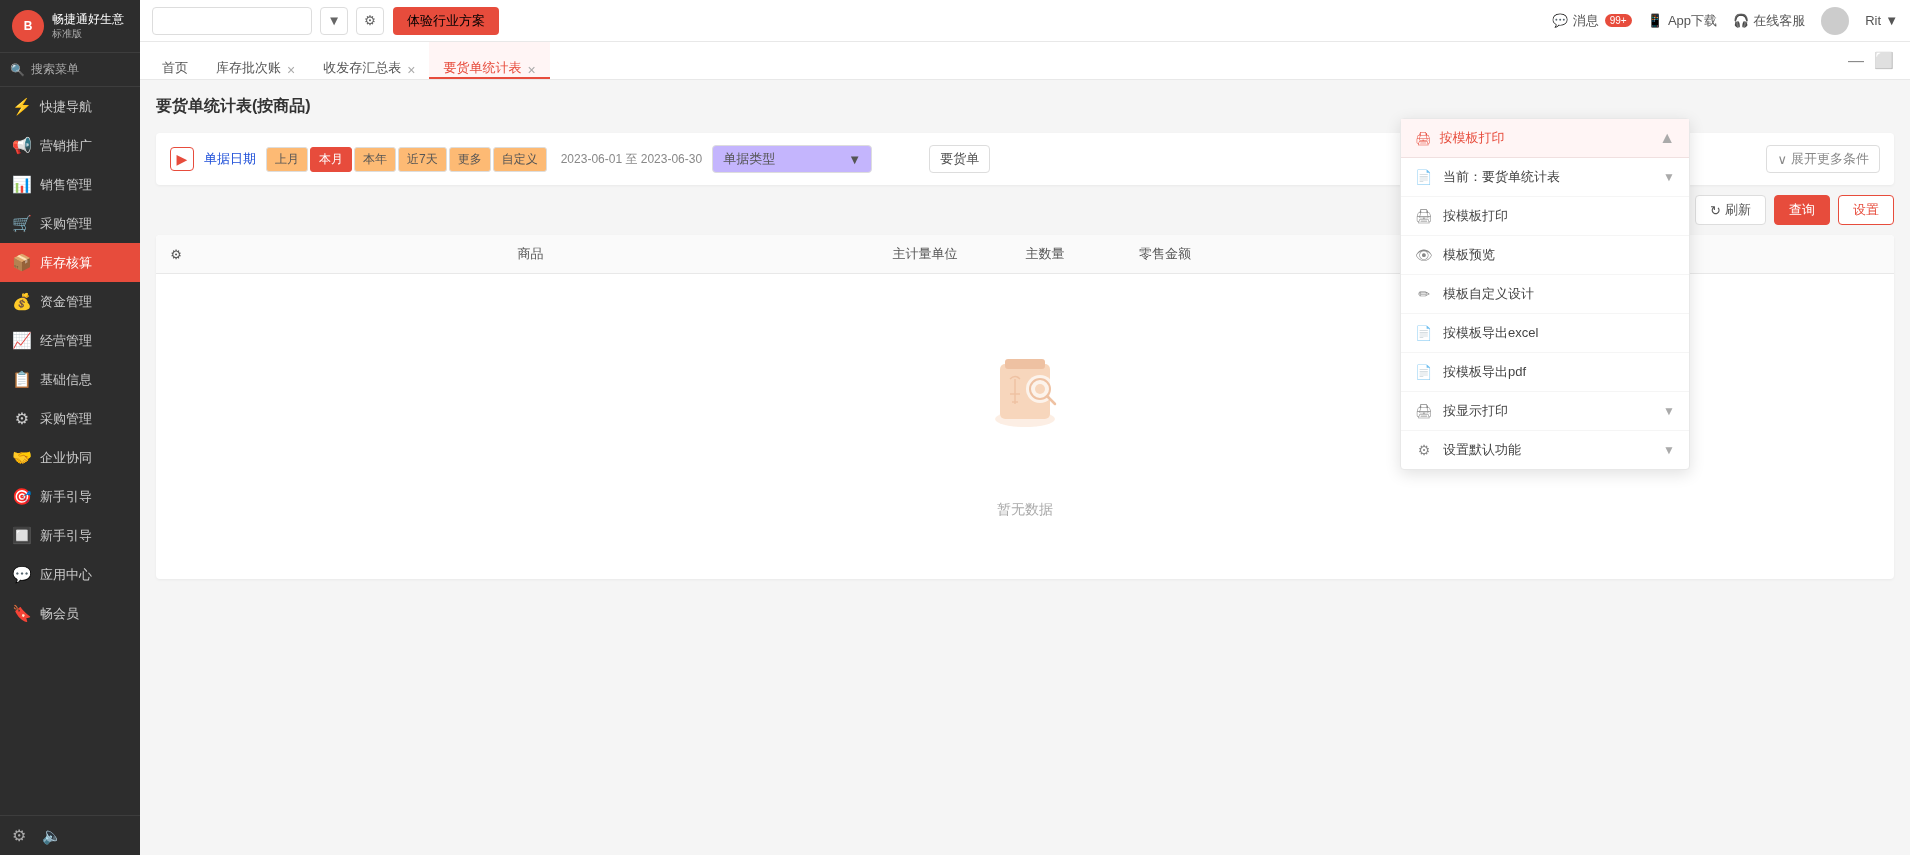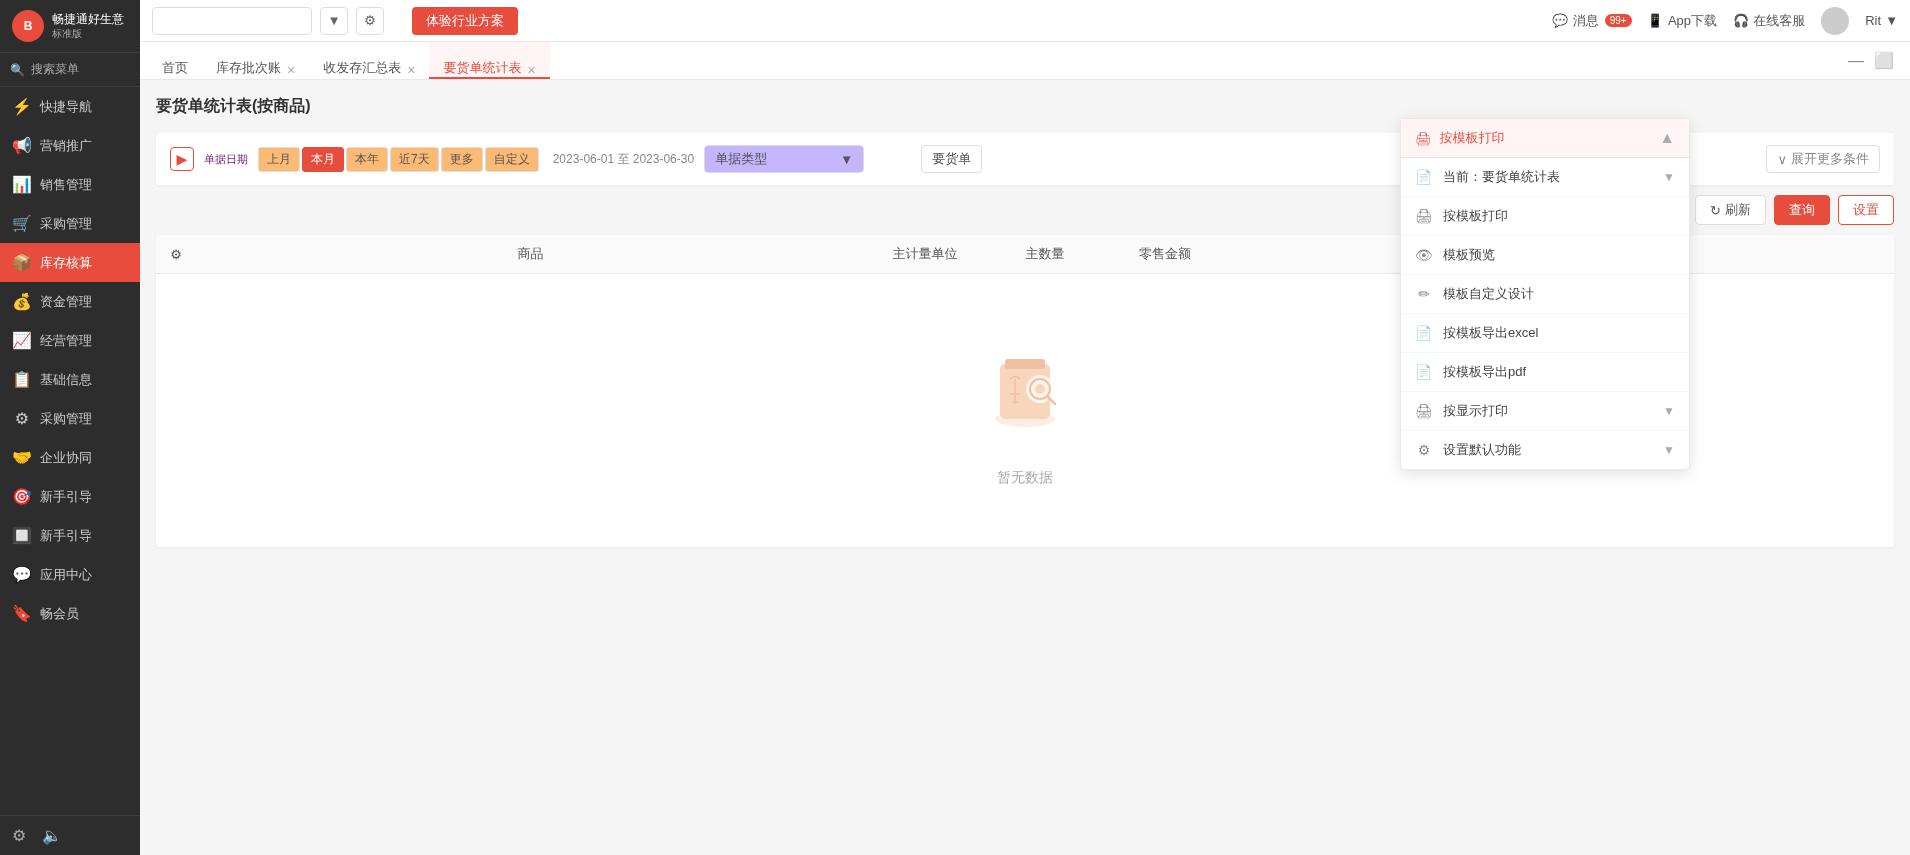--- a/index.html
+++ b/index.html
@@ -118,27 +118,27 @@
       border-radius: 4px;
       background: white;
       cursor: pointer;
       display: flex;
       align-items: center;
       justify-content: center;
       color: #666;
     }
     .topbar-industry-btn {
       background: #e74c3c;
-      color: #ffffff;
+      color: #000000;
       border: none;
       border-radius: 4px;
       padding: 5px 14px;
       cursor: pointer;
       font-size: 13px;
-      margin-left: 20px;
+      margin-left: 1px;
     }
     .topbar-spacer { flex: 1; }
     .topbar-right {
       display: flex;
       align-items: center;
       gap: 16px;
       color: #555;
       font-size: 13px;
     }
     .topbar-right-item {
@@ -238,21 +238,21 @@
       border: 1px solid #e74c3c;
       border-radius: 4px;
       background: white;
       color: #e74c3c;
       cursor: pointer;
       display: flex;
       align-items: center;
       justify-content: center;
       font-size: 14px;
     }
-    .filter-label { color: #701a75; font-size: 11px; }
+    .filter-label { color: #1d4ed8; font-size: 13px; }
     .date-period-btns {
       display: flex;
       align-items: center;
       gap: 2px;
     }
     .date-btn {
       padding: 3px 8px;
       border: 1px solid #ddd;
       border-radius: 3px;
       background: #fdba74;
@@ -385,20 +385,21 @@
       text-align: center;
     }
     .th:first-child { display: flex; align-items: center; justify-content: center; }
 
     .empty-state {
       display: flex;
       flex-direction: column;
       align-items: center;
       justify-content: center;
       padding: 60px 0;
+      gap: 32px;
     }
     .empty-icon {
       font-size: 80px;
       margin-bottom: 16px;
       opacity: 0.7;
     }
     .empty-text { color: #aaa; font-size: 14px; }
     .print-dropdown-menu {
       position: absolute;
       top: 38px;

